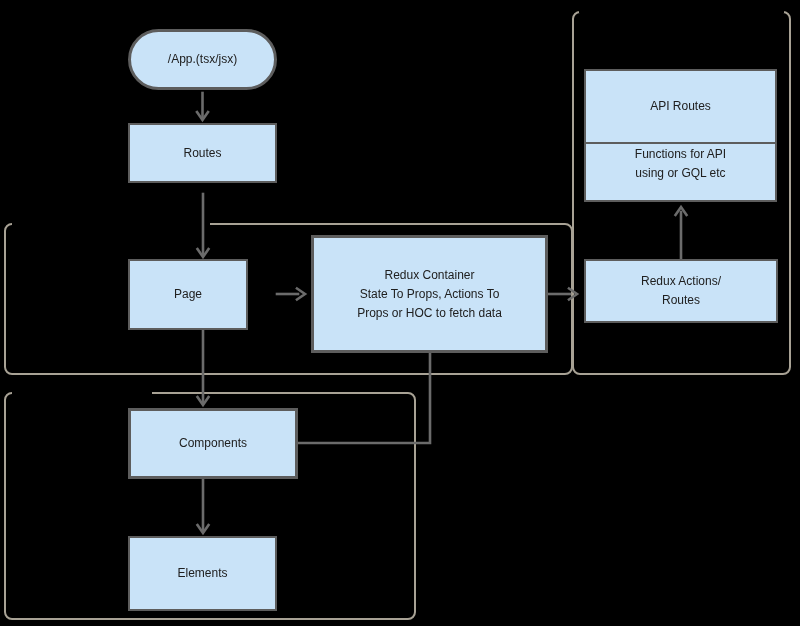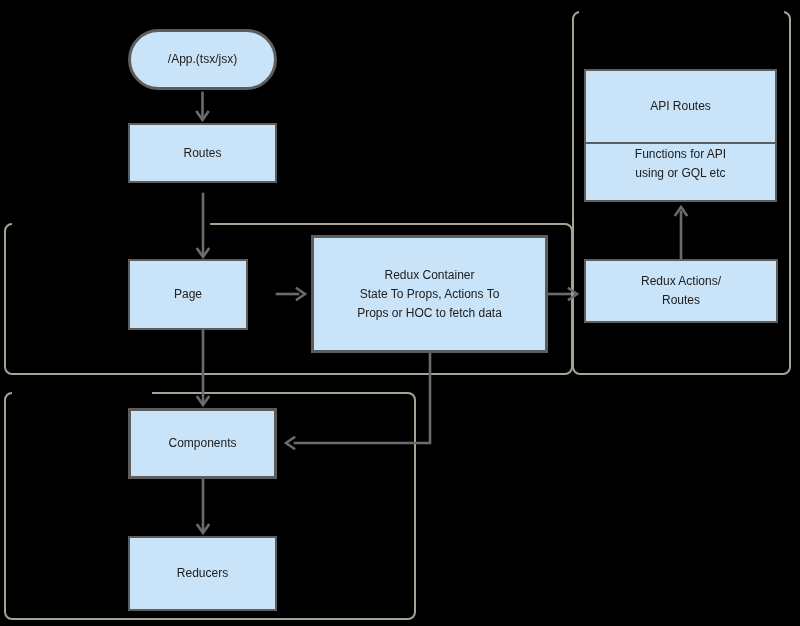--- a/index.html
+++ b/index.html
@@ -62,21 +62,21 @@
     flex-direction: column;
     align-items: center;
     justify-content: center;
     text-align: center;
     font-size: 12px;
     line-height: 19px;
   }
   #node-app             { left: 128px; top: 29px;  width: 149px; height: 61px; border-radius: 30.5px; border-width: 3px; }
   #node-routes          { left: 128px; top: 123px; width: 149px; height: 60px; }
   #node-page            { left: 128px; top: 259px; width: 120px; height: 71px; }
-  #node-components      { left: 128px; top: 408px; width: 149px; height: 71px; border-width: 3px; }
+  #node-components      { left: 128px; top: 408px; width: 170px; height: 71px; border-width: 3px; }
   #node-elements        { left: 128px; top: 536px; width: 149px; height: 75px; }
   #node-redux-container { left: 311px; top: 235px; width: 237px; height: 118px; border-width: 3px; }
   #node-redux-actions   { left: 584px; top: 259px; width: 194px; height: 64px; }
   #node-api-functions   { left: 584px; top: 126px; width: 193px; height: 76px; text-align: right; }
   #node-api-routes      { left: 584px; top: 28px;  width: 193px; height: 75px; margin-top: 41px; }
 </style>
 </head>
 <body>
 
 <div class="canvas">
@@ -124,21 +124,21 @@
 
   <div class="node" id="node-page">
     <div>Page</div>
   </div>
 
   <div class="node" id="node-components">
     <div>Components</div>
   </div>
 
   <div class="node" id="node-elements">
-    <div>Reducers</div>
+    <div>Elements</div>
   </div>
 
   <div class="node" id="node-redux-container">
     <div>Redux Container</div>
     <div>State To Props, Actions To</div>
     <div>Props or HOC to fetch data</div>
   </div>
 
   <div class="node" id="node-redux-actions">
     <div>Redux Actions/</div>

